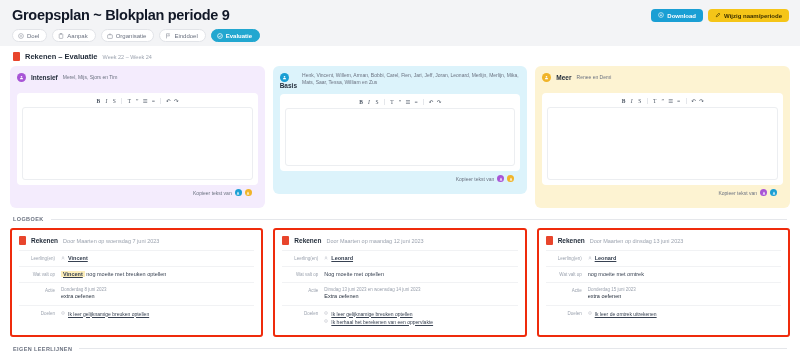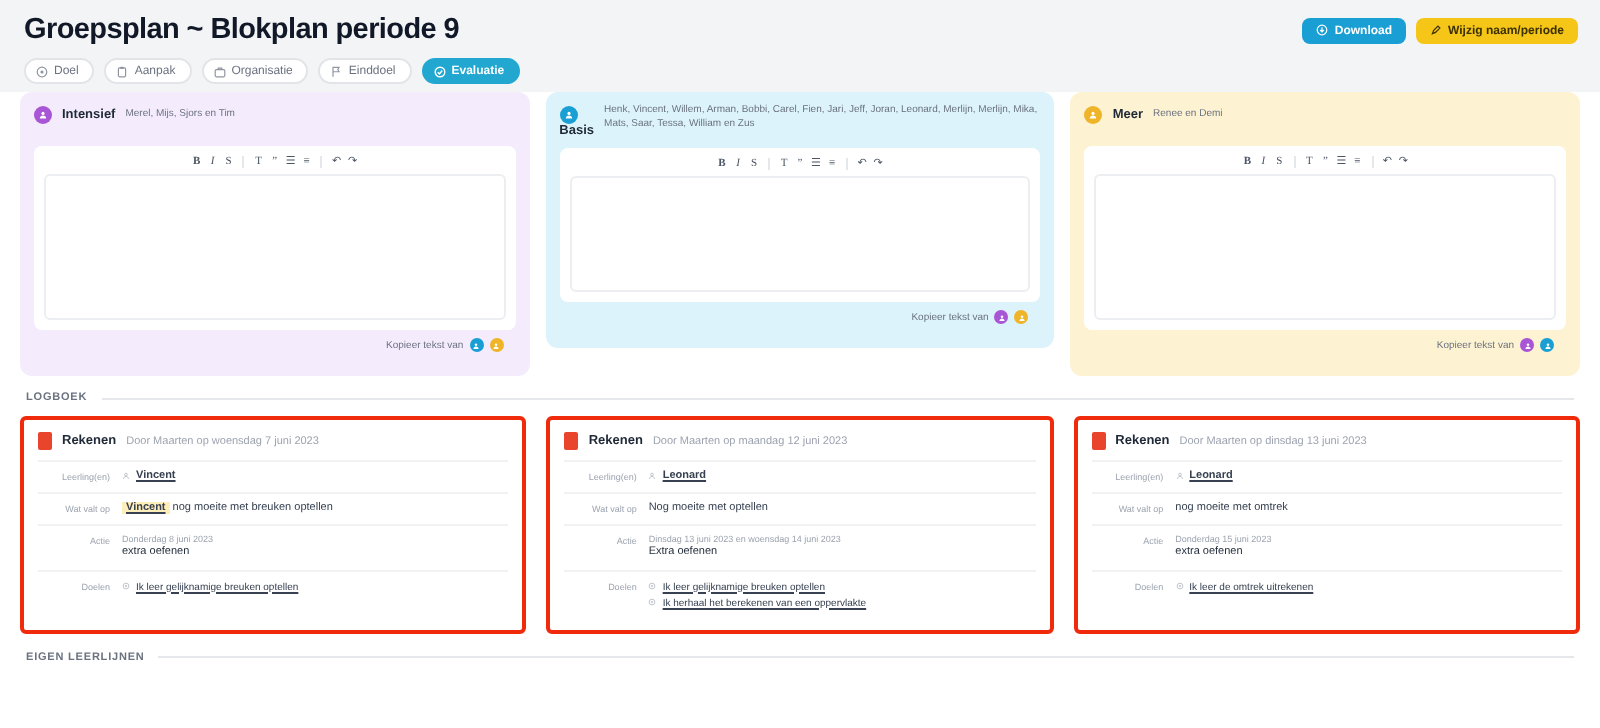--- a/index.html
+++ b/index.html
@@ -206,20 +206,25 @@
               <path d="M2 8l1-2.6 3.6-3.6 1.6 1.6L4.6 7 2 8z" fill="none" stroke="#3b3000" stroke-width="1"></path>
             </svg>
         </span>
         <span>Wijzig naam/periode</span>
       </button>
     </div>
   </div>
 
   <div class="body">
 
+    <div class="section-head">
+      <span class="sq"></span>
+      <span class="section-title">Rekenen – Evaluatie</span>
+      <span class="section-sub">Week 22 – Week 24</span>
+    </div>
 
     <div class="panels">
 
       <div class="panel intensief">
         <div class="panel-head">
           <div class="ph-inline">
             <span class="badge p">
               <svg viewBox="0 0 10 10" width="5" height="5">
                   <circle cx="5" cy="3.4" r="1.6" fill="#fff"></circle>
                   <path d="M1.8 8.6c0-1.9 1.4-3 3.2-3s3.2 1.1 3.2 3z" fill="#fff"></path>

